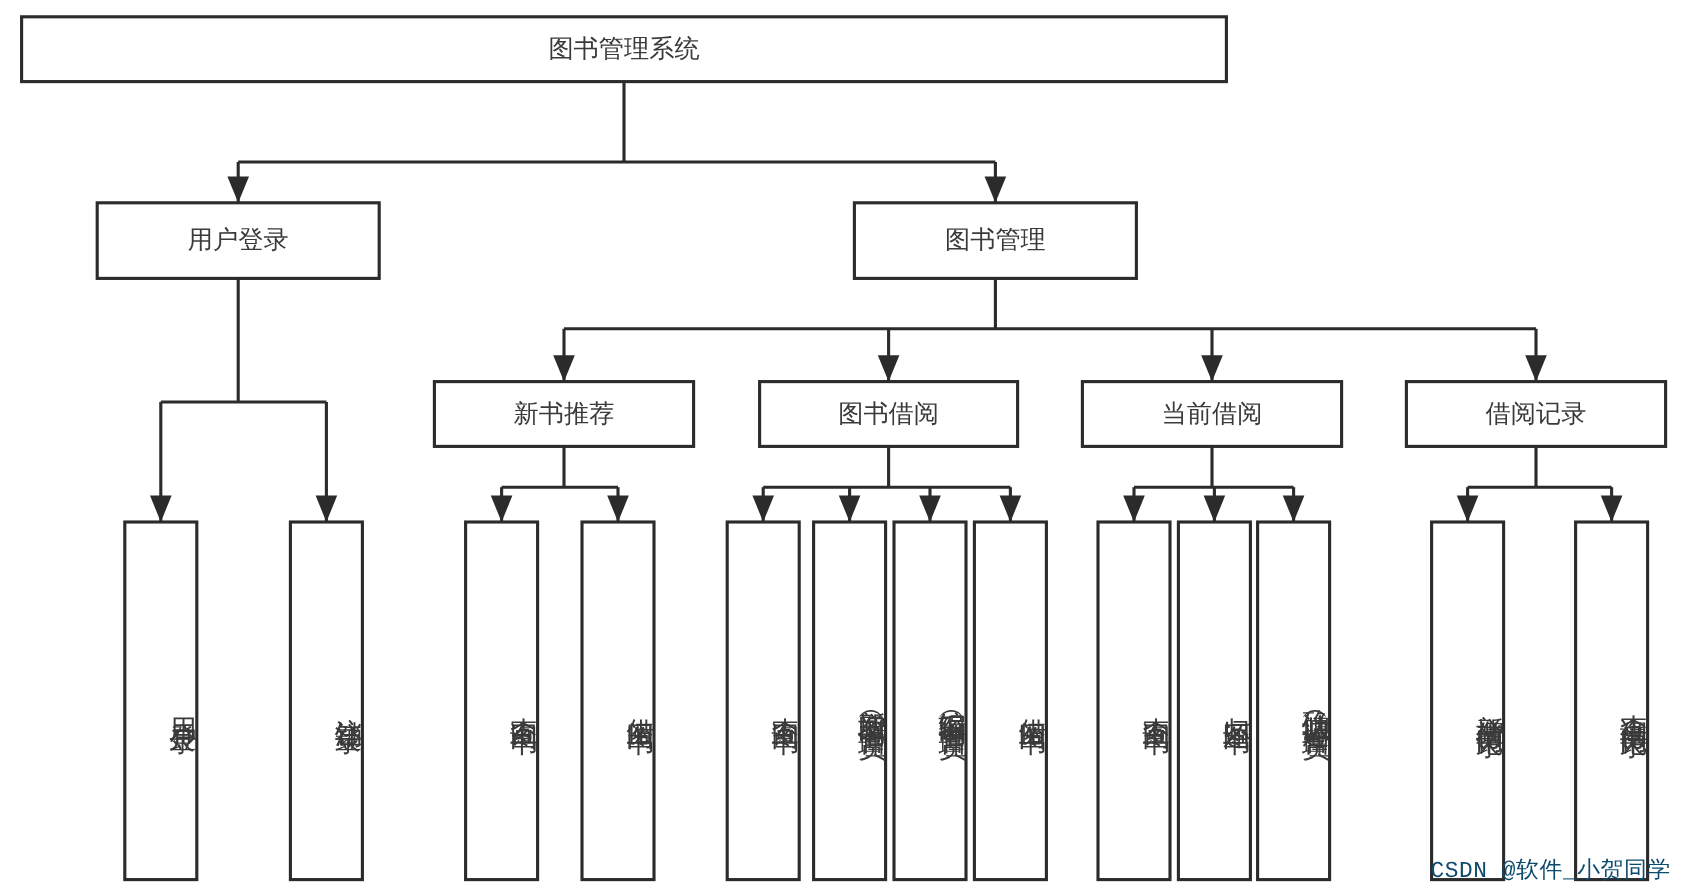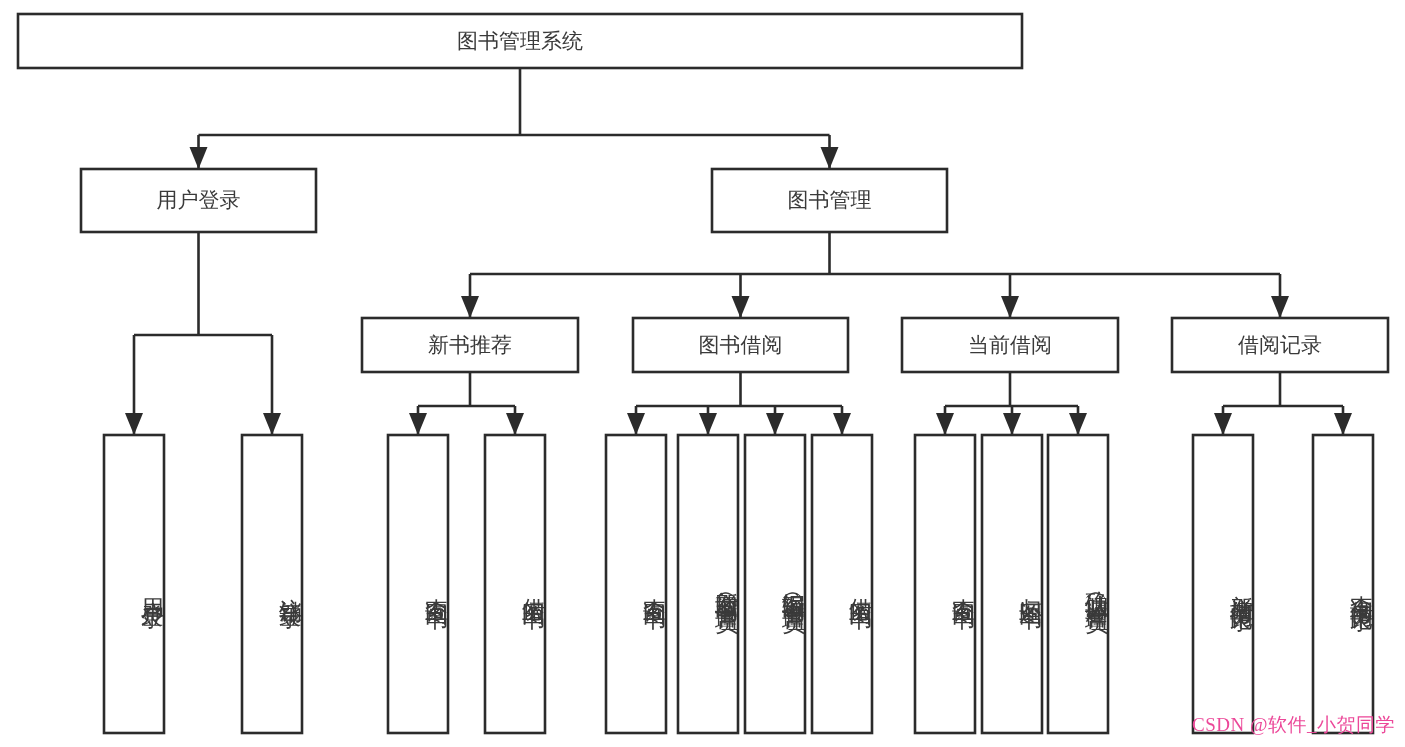--- a/index.html
+++ b/index.html
@@ -60,23 +60,23 @@
     letter-spacing: 3px;
     color: #3a3a3a;
     display: flex;
     align-items: flex-start;
     justify-content: center;
     pointer-events: none;
     user-select: none;
   }
   .watermark {
     position: absolute;
-    font-family: Liberation Serif, serif;
+    font-family: Liberation Mono, monospace;
     font-size: 19px;
-    color: #ec4899;
+    color: #0c4a6e;
     white-space: nowrap;
     letter-spacing: 0.5px;
   }
 </style>
 </head>
 <body>
 
 <div id="diagram-root">
   <svg class="diagram-canvas" viewBox="0 0 1405 747">
     <g id="connectors-layer">

